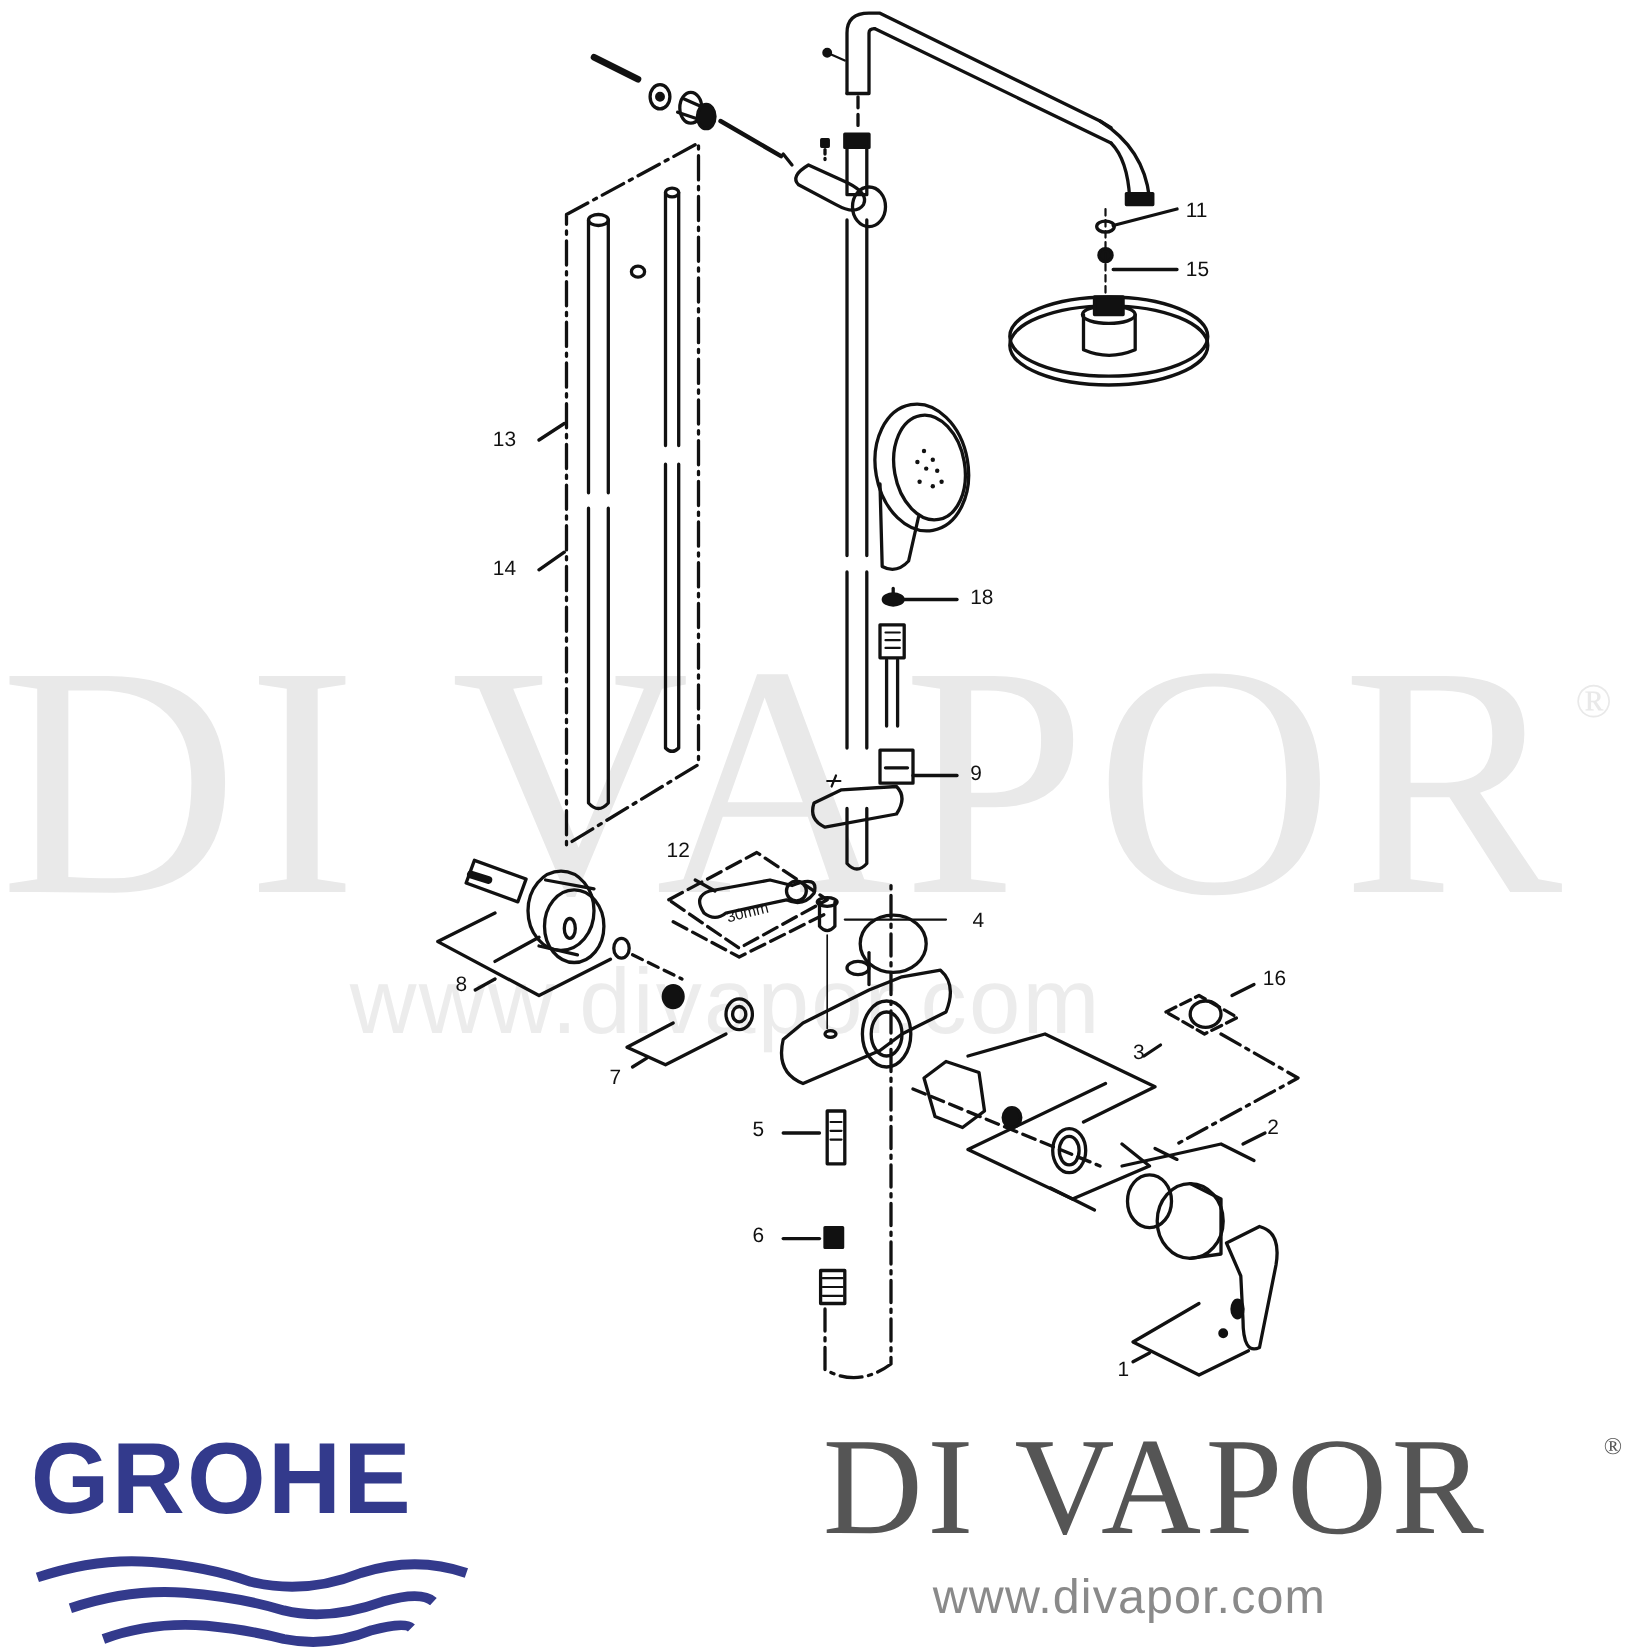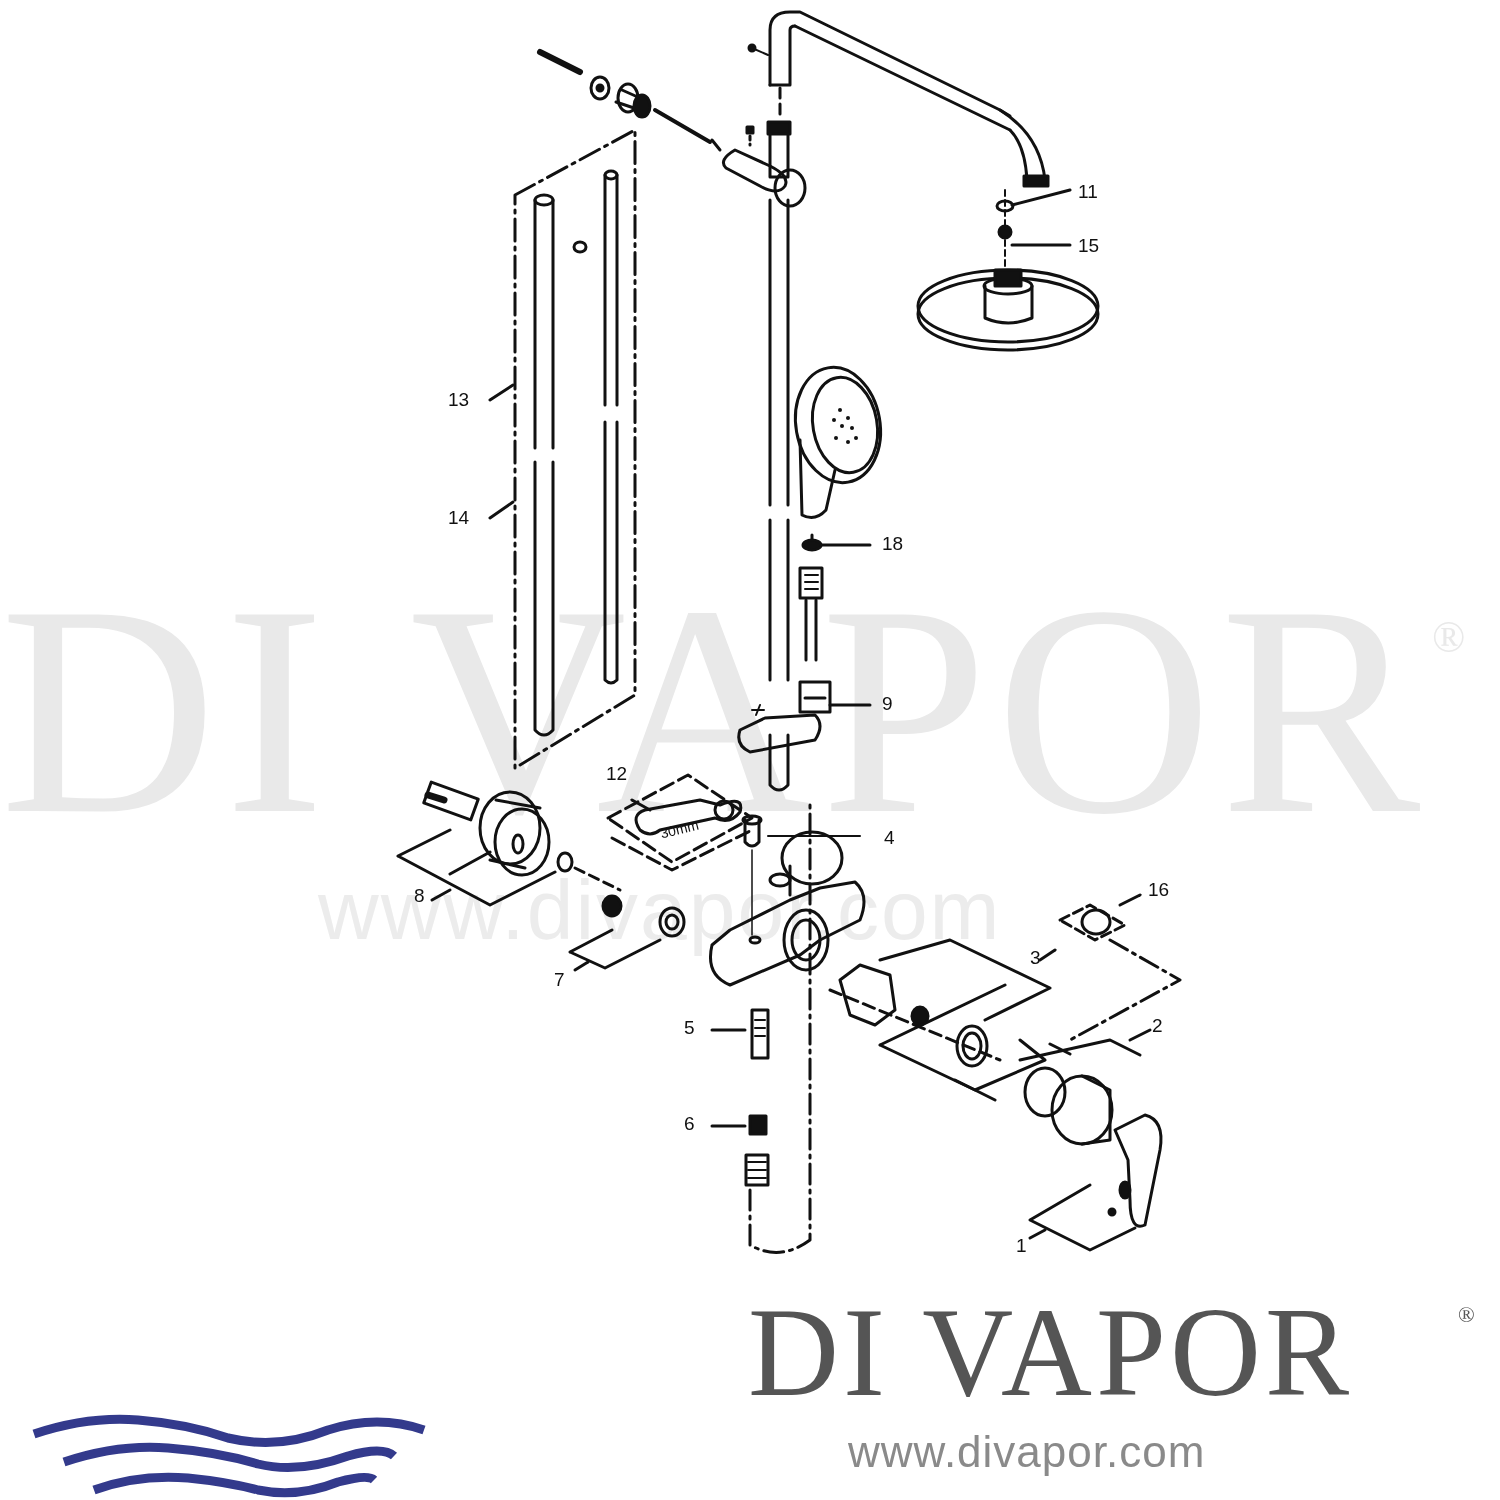--- a/index.html
+++ b/index.html
@@ -207,20 +207,21 @@
 <div class="lbl" style="left:882px;top:534px">18</div>
 <div class="lbl" style="left:1078px;top:182px">11</div>
 <div class="lbl" style="left:1078px;top:236px">15</div>
 <div class="lbl" style="left:448px;top:390px">13</div>
 <div class="lbl" style="left:448px;top:508px">14</div>
 <div class="lbl" style="left:606px;top:764px">12</div>
 <div class="lbl" style="left:1148px;top:880px">16</div>
 <div class="lbl" style="left:660px;top:822px;font-size:14px;transform:rotate(-14deg);">30mm</div>
 
 <div class="grohe">
+  <div class="grohe-text">GROHE</div>
   <svg style="position:absolute;left:0;top:112px" width="420" height="90" viewBox="0 0 420 90">
     <g fill="none" stroke="#333a8c" stroke-width="9" stroke-linecap="butt">
       <path d="M6 24 Q60 6 110 10 Q160 14 200 28 Q250 40 300 20 Q350 4 396 20"></path>
       <path d="M36 52 Q90 34 140 38 Q190 42 230 54 Q270 64 320 46 Q355 36 366 46"></path>
       <path d="M66 80 Q110 64 160 68 Q200 72 230 80 Q270 88 310 72 Q340 64 346 70"></path>
     </g>
   </svg>
 </div>
 
 <div class="dv-title">DI VAPOR</div>

